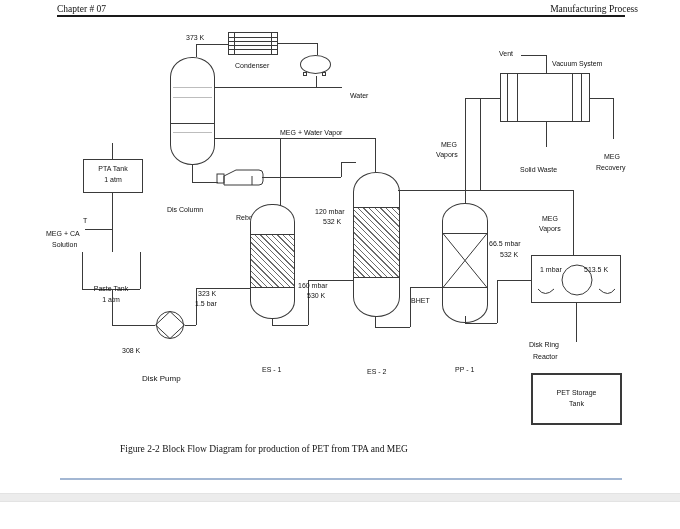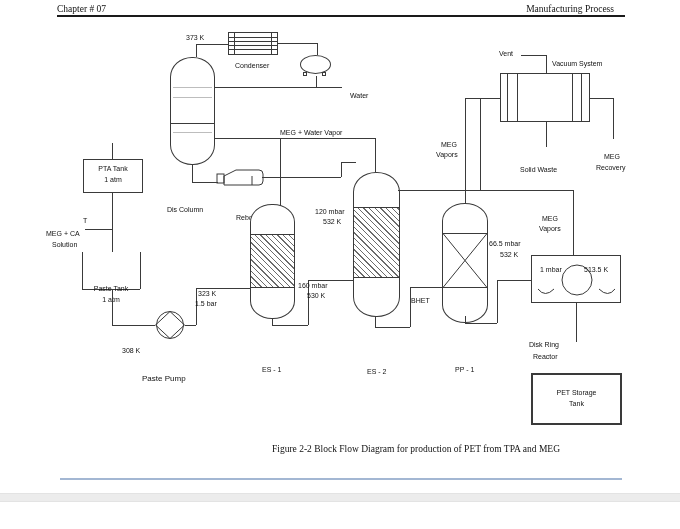--- a/index.html
+++ b/index.html
@@ -10,32 +10,32 @@
   .hl{position:absolute;height:0;border-top:1px solid #3a3a3a;}
   .vl{position:absolute;width:0;border-left:1px solid #3a3a3a;}
   .vessel{position:absolute;border:1px solid #3a3a3a;background:#fff;box-sizing:border-box;}
   .rect{position:absolute;border:1px solid #3a3a3a;background:#fff;box-sizing:border-box;}
   .hatch{position:absolute;border-top:1px solid #3a3a3a;border-bottom:1px solid #3a3a3a;box-sizing:border-box;
          background:repeating-linear-gradient(45deg,#ffffff 0px,#ffffff 3px,#6b6b6b 3px,#6b6b6b 4px);}
   .faint{border-top:1px solid #bdbdbd!important;}
   svg{position:absolute;overflow:visible;}
   .hdr{position:absolute;top:4px;font:9.5px "Liberation Serif",serif;color:#111;white-space:nowrap;}
   .hdr-rule{position:absolute;top:15px;left:57px;width:568px;height:2px;background:#1a1a1a;}
-  .caption{position:absolute;top:444px;left:120px;width:440px;text-align:right;
+  .caption{position:absolute;top:444px;left:120px;width:440px;text-align:left;
            font:9.5px "Liberation Serif",serif;color:#111;}
   .page-rule{position:absolute;top:478px;left:60px;width:562px;height:2px;background:#a3b7d3;}
   .page-gap{position:absolute;top:493px;left:0;width:680px;height:7px;background:#ececec;border-top:1px solid #e3e3e3;border-bottom:1px solid #e3e3e3;}
 </style>
 </head>
 <body>
 
 <div id="page">
 
   <div class="hdr" style="left:57px;">Chapter # 07</div>
-  <div class="hdr" style="right:66px;">Manufacturing Process</div>
+  <div class="hdr" style="right:42px;">Manufacturing Process</div>
   <div class="hdr-rule"></div>
 
   <div class="lbl" style="left:186px;top:34px;">373 K</div>
   <div class="vl" style="left:196px;top:44px;height:13px;"></div>
   <div class="hl" style="left:196px;top:44px;width:32px;"></div>
 
   <div class="rect" style="left:228px;top:32px;width:50px;height:23px;">
     <div class="hl" style="left:0;top:4px;width:48px;"></div>
     <div class="hl" style="left:0;top:8px;width:48px;"></div>
     <div class="hl" style="left:0;top:12px;width:48px;"></div>
@@ -99,21 +99,21 @@
   <div class="lbl lbl-c" style="left:80px;top:296px;width:62px;">1 atm</div>
 
   <div class="vl" style="left:112px;top:289px;height:36px;"></div>
   <div class="hl" style="left:112px;top:325px;width:43px;"></div>
 
   <svg style="left:154px;top:310px;" width="32" height="30" viewBox="0 0 32 30">
     <circle cx="16" cy="15" r="13.5" fill="none" stroke="#3a3a3a" stroke-width="1"></circle>
     <polygon points="16,1.5 30.5,15 16,28.5 1.5,15" fill="none" stroke="#3a3a3a" stroke-width="1"></polygon>
   </svg>
   <div class="lbl" style="left:122px;top:347px;">308 K</div>
-  <div class="lbl" style="left:142px;top:374px;font-size:8px;">Paste Pump</div>
+  <div class="lbl" style="left:142px;top:374px;font-size:8px;">Disk Pump</div>
 
   <div class="hl" style="left:185px;top:325px;width:11px;"></div>
   <div class="vl" style="left:196px;top:288px;height:37px;"></div>
   <div class="hl" style="left:196px;top:288px;width:55px;"></div>
   <div class="lbl" style="left:198px;top:290px;">323 K</div>
   <div class="lbl" style="left:195px;top:300px;">1.5 bar</div>
 
   <div class="vessel" style="left:250px;top:204px;width:45px;height:115px;border-radius:22px/18px;"></div>
   <div class="hatch" style="left:251px;top:234px;width:43px;height:54px;"></div>
   <div class="lbl" style="left:262px;top:366px;">ES - 1</div>

